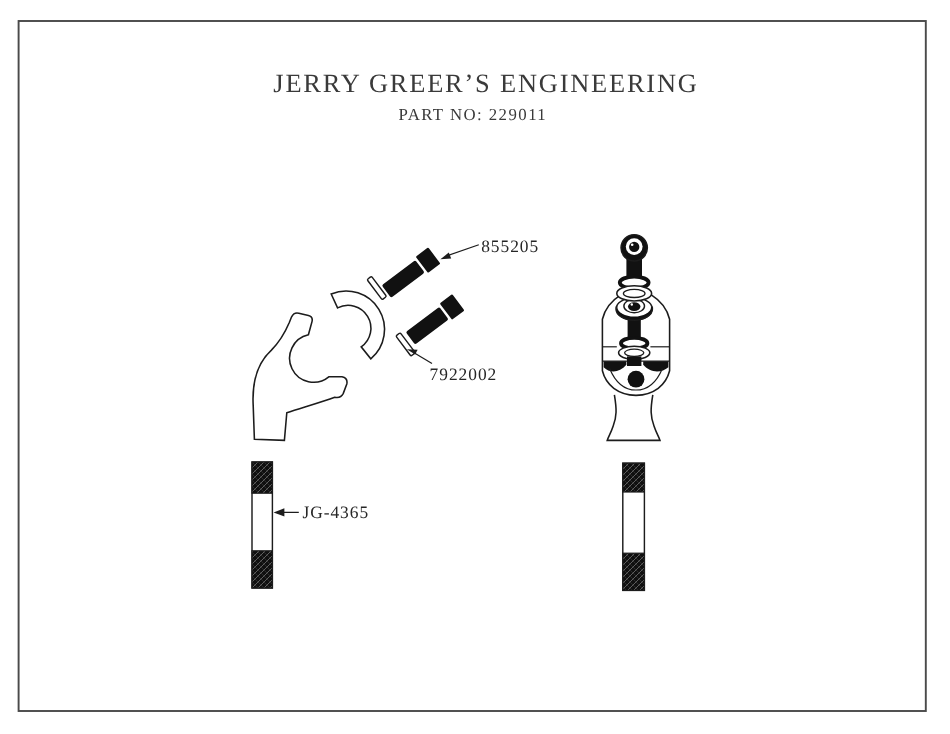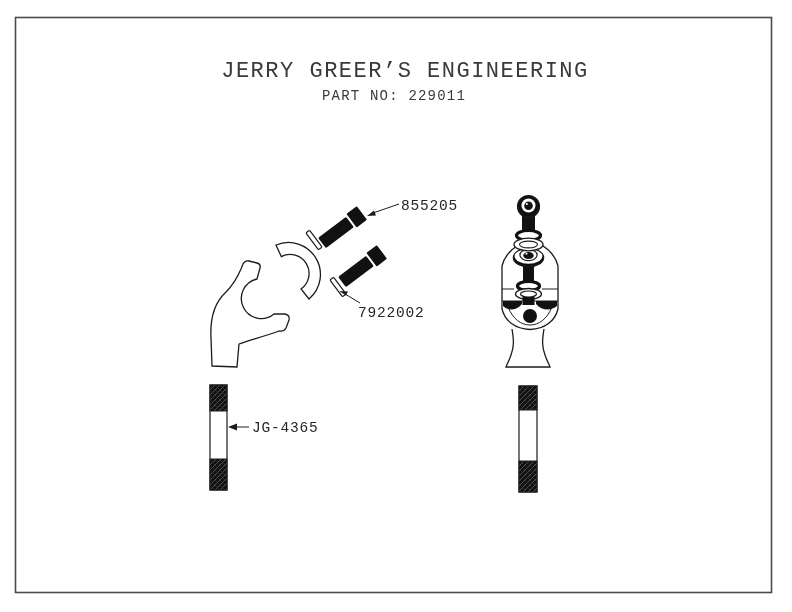--- a/index.html
+++ b/index.html
@@ -1,20 +1,20 @@
 <!DOCTYPE html>
 <html><head>
 <meta charset="utf-8">
 <style>
   html,body{margin:0;padding:0;background:#ffffff;}
   .page{
     position:relative;
     width:792px;height:608px;
     background:#ffffff;
-    font-family:Liberation Mono, monospace;
+    font-family:Liberation Serif, serif;
     overflow:hidden;
   }
   .page svg{position:absolute;left:0;top:0;}
   text{fill:#2e2e2e;}
   .title-text{font-size:22px;letter-spacing:1.5px;fill:#3a3a3a;}
   .subtitle-text{font-size:14px;letter-spacing:1.2px;fill:#3a3a3a;}
   .callout-text{font-size:14.5px;letter-spacing:0.8px;fill:#262626;}
   .ln{stroke:#1c1c1c;fill:none;}
 </style>
 </head>

